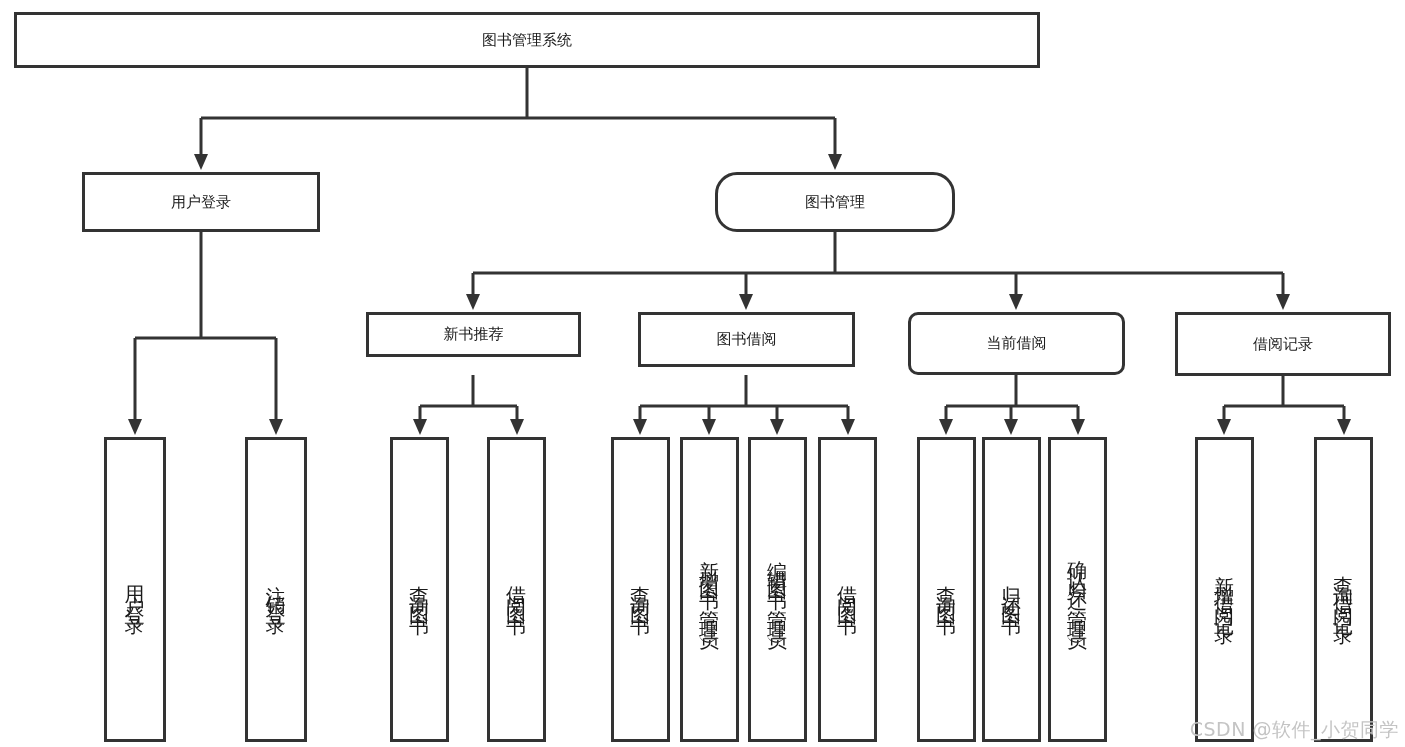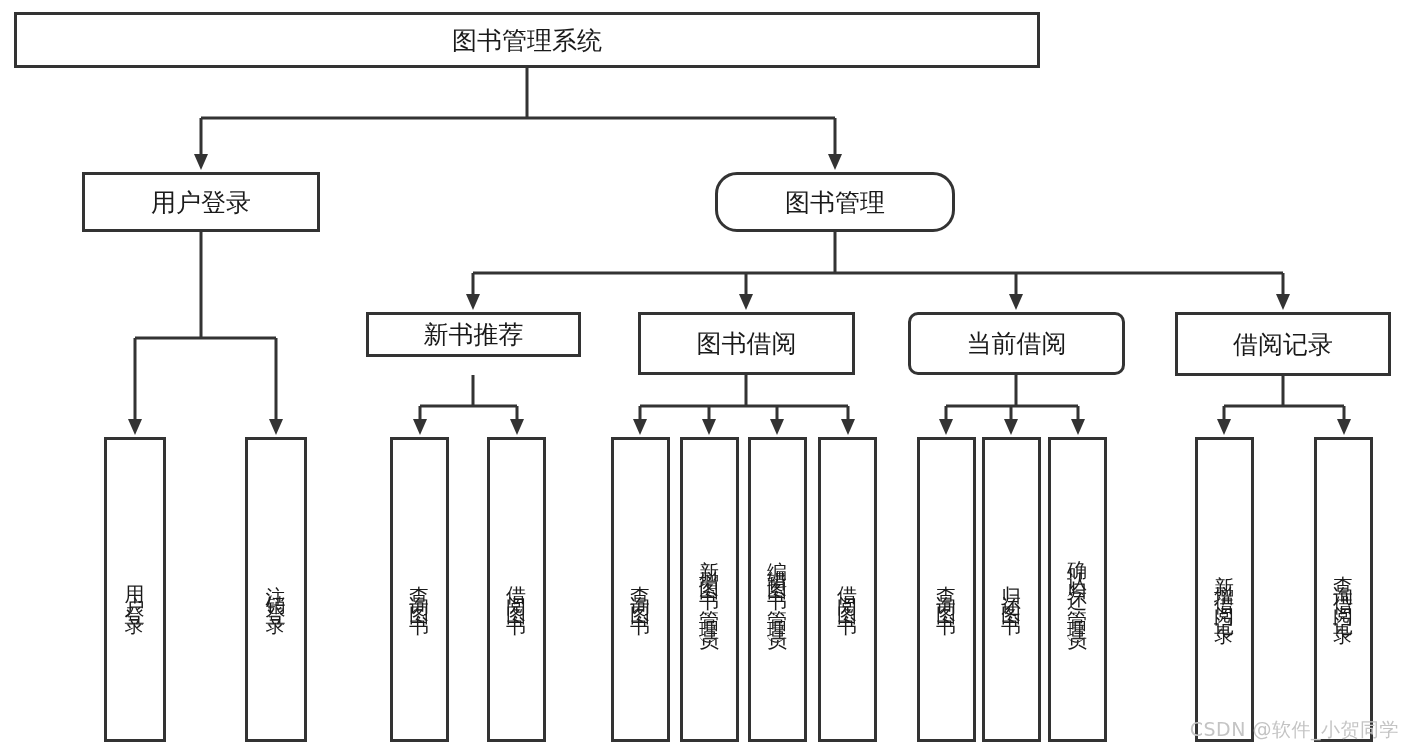--- a/index.html
+++ b/index.html
@@ -8,21 +8,21 @@
     background:#ffffff; overflow:hidden;
     font-family:"DejaVu Sans", sans-serif;
   }
   #connectors { position:absolute; left:0; top:0; }
   .box {
     position:absolute; box-sizing:border-box;
     border:3px solid #333333; background:#ffffff;
     display:flex; align-items:center; justify-content:center;
     color:#1a1a1a;
   }
-  .box.h { font-size:25px; }
+  .box.h { font-size:15px; }
   .box.v {
     writing-mode:vertical-rl; text-orientation:mixed;
     font-size:20px; letter-spacing:10px; line-height:1;
     padding:6px 0;
   }
   .watermark {
     position:absolute; right:6px; bottom:4px;
     font-size:19px; color:#c4c4c4; letter-spacing:0.5px;
     z-index:5; white-space:nowrap;
   }
@@ -52,21 +52,21 @@
          M1071 419 L1085 419 L1078 435 Z
          M1217 419 L1231 419 L1224 435 Z M1337 419 L1351 419 L1344 435 Z"></path>
   </svg>
 
   <div class="box h" style="left:14px; top:12px; width:1026px; height:56px;">图书管理系统</div>
 
   <div class="box h" style="left:82px; top:172px; width:238px; height:60px;">用户登录</div>
   <div class="box h" style="left:715px; top:172px; width:240px; height:60px;border-radius:22px;">图书管理</div>
 
   <div class="box h" style="left:366px; top:312px; width:215px; height:45px;">新书推荐</div>
-  <div class="box h" style="left:638px; top:312px; width:217px; height:63px;">图书借阅</div>
+  <div class="box h" style="left:638px; top:312px; width:217px; height:55px;">图书借阅</div>
   <div class="box h" style="left:908px; top:312px; width:217px; height:63px;border-radius:10px;">当前借阅</div>
   <div class="box h" style="left:1175px; top:312px; width:216px; height:64px;font-family:Liberation Mono, monospace;">借阅记录</div>
 
   <div class="box v" style="left:104px; top:437px; width:62px; height:305px;">用户登录</div>
   <div class="box v" style="left:245px; top:437px; width:62px; height:305px;">注销登录</div>
 
   <div class="box v" style="left:390px; top:437px; width:59px; height:305px;">查询图书</div>
   <div class="box v" style="left:487px; top:437px; width:59px; height:305px;">借阅图书</div>
 
   <div class="box v" style="left:611px; top:437px; width:59px; height:305px;">查询图书</div>

